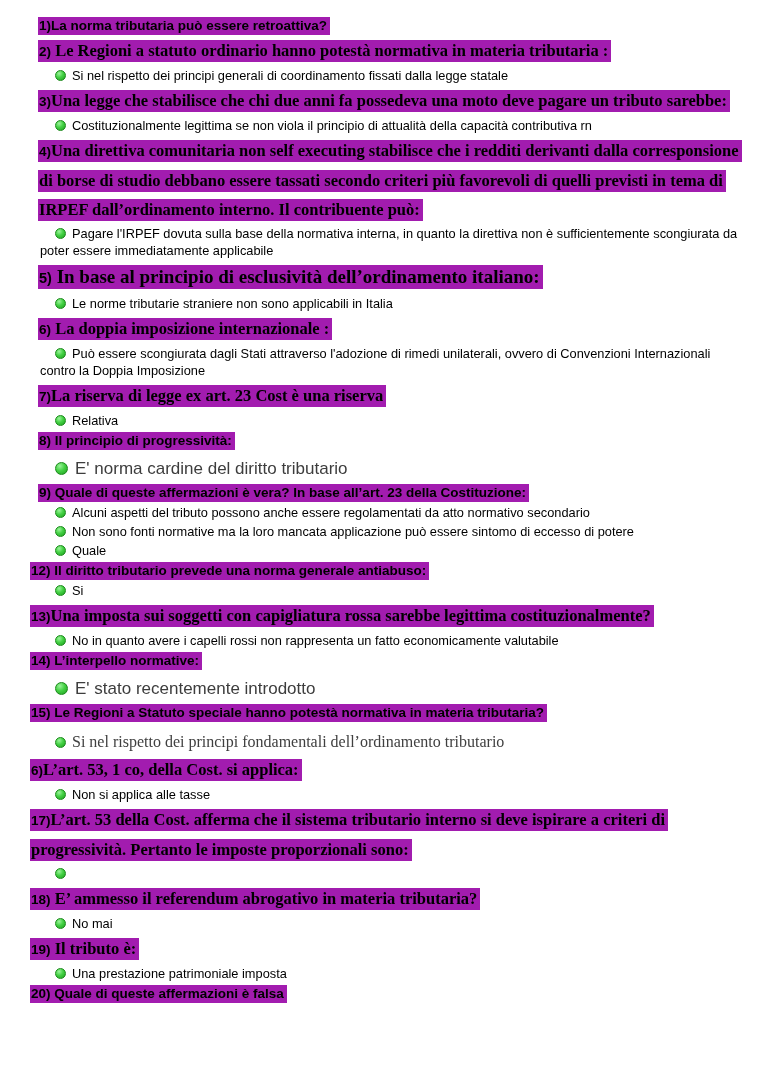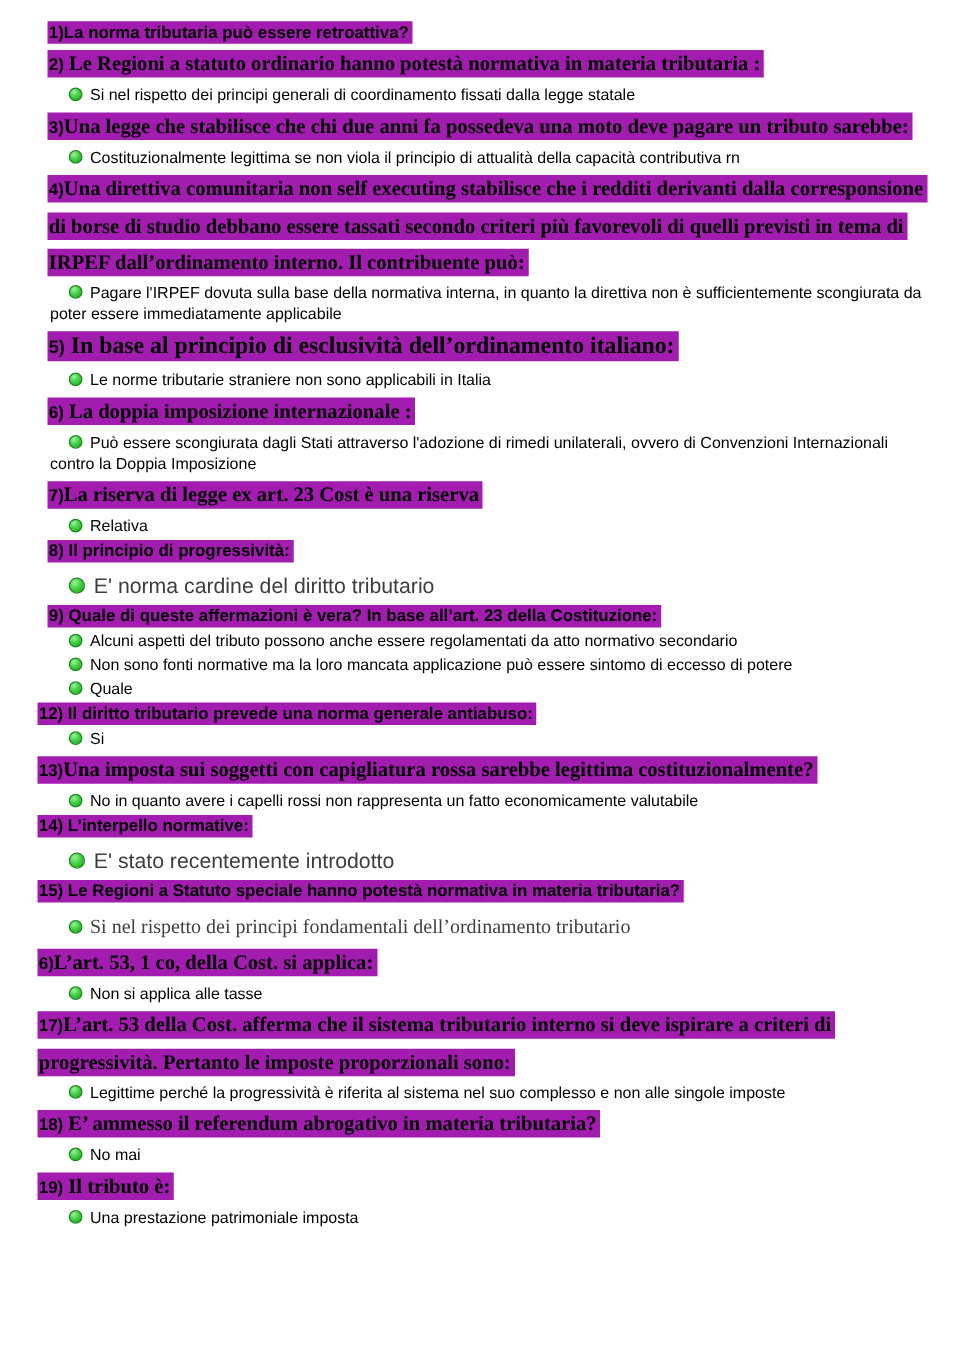--- a/index.html
+++ b/index.html
@@ -115,27 +115,31 @@
     <p class="a serif"><span class="bullet"></span><span class="atext">Si nel rispetto dei principi fondamentali dell’ordinamento tributario</span></p>
   </div>
 
   <div class="qa">
     <p class="q serif"><span class="hl"><span class="qnum">6)</span><span class="qtext">L’art. 53, 1 co, della Cost. si applica:</span></span></p>
     <p class="a"><span class="bullet"></span><span class="atext">Non si applica alle tasse</span></p>
   </div>
 
   <div class="qa">
     <p class="q serif"><span class="hl"><span class="qnum">17)</span><span class="qtext">L’art. 53 della Cost. afferma che il sistema tributario interno si deve ispirare a criteri di progressività. Pertanto le imposte proporzionali sono:</span></span></p>
-    <p class="a"><span class="bullet"></span><span class="atext">Legittime perché la progressività è riferita al sistema nel suo complesso e non alle singole imposte</span></p>
+    <p class="a"><span class="bullet"></span></p>
   </div>
 
   <div class="qa">
     <p class="q serif"><span class="hl"><span class="qnum">18)</span><span class="qtext"> E’ ammesso il referendum abrogativo in materia tributaria?</span></span></p>
     <p class="a"><span class="bullet"></span><span class="atext">No mai</span></p>
   </div>
 
   <div class="qa">
     <p class="q serif"><span class="hl"><span class="qnum">19)</span><span class="qtext">  Il tributo è:</span></span></p>
     <p class="a"><span class="bullet"></span><span class="atext">Una prestazione patrimoniale imposta</span></p>
   </div>
 
+  <div class="qa">
+    <p class="q sans"><span class="hl"><span class="qnum">20)</span><span class="qtext"> Quale di queste affermazioni è falsa</span></span></p>
+
+  </div>
 </div>
 </div>
 
 </body></html>

